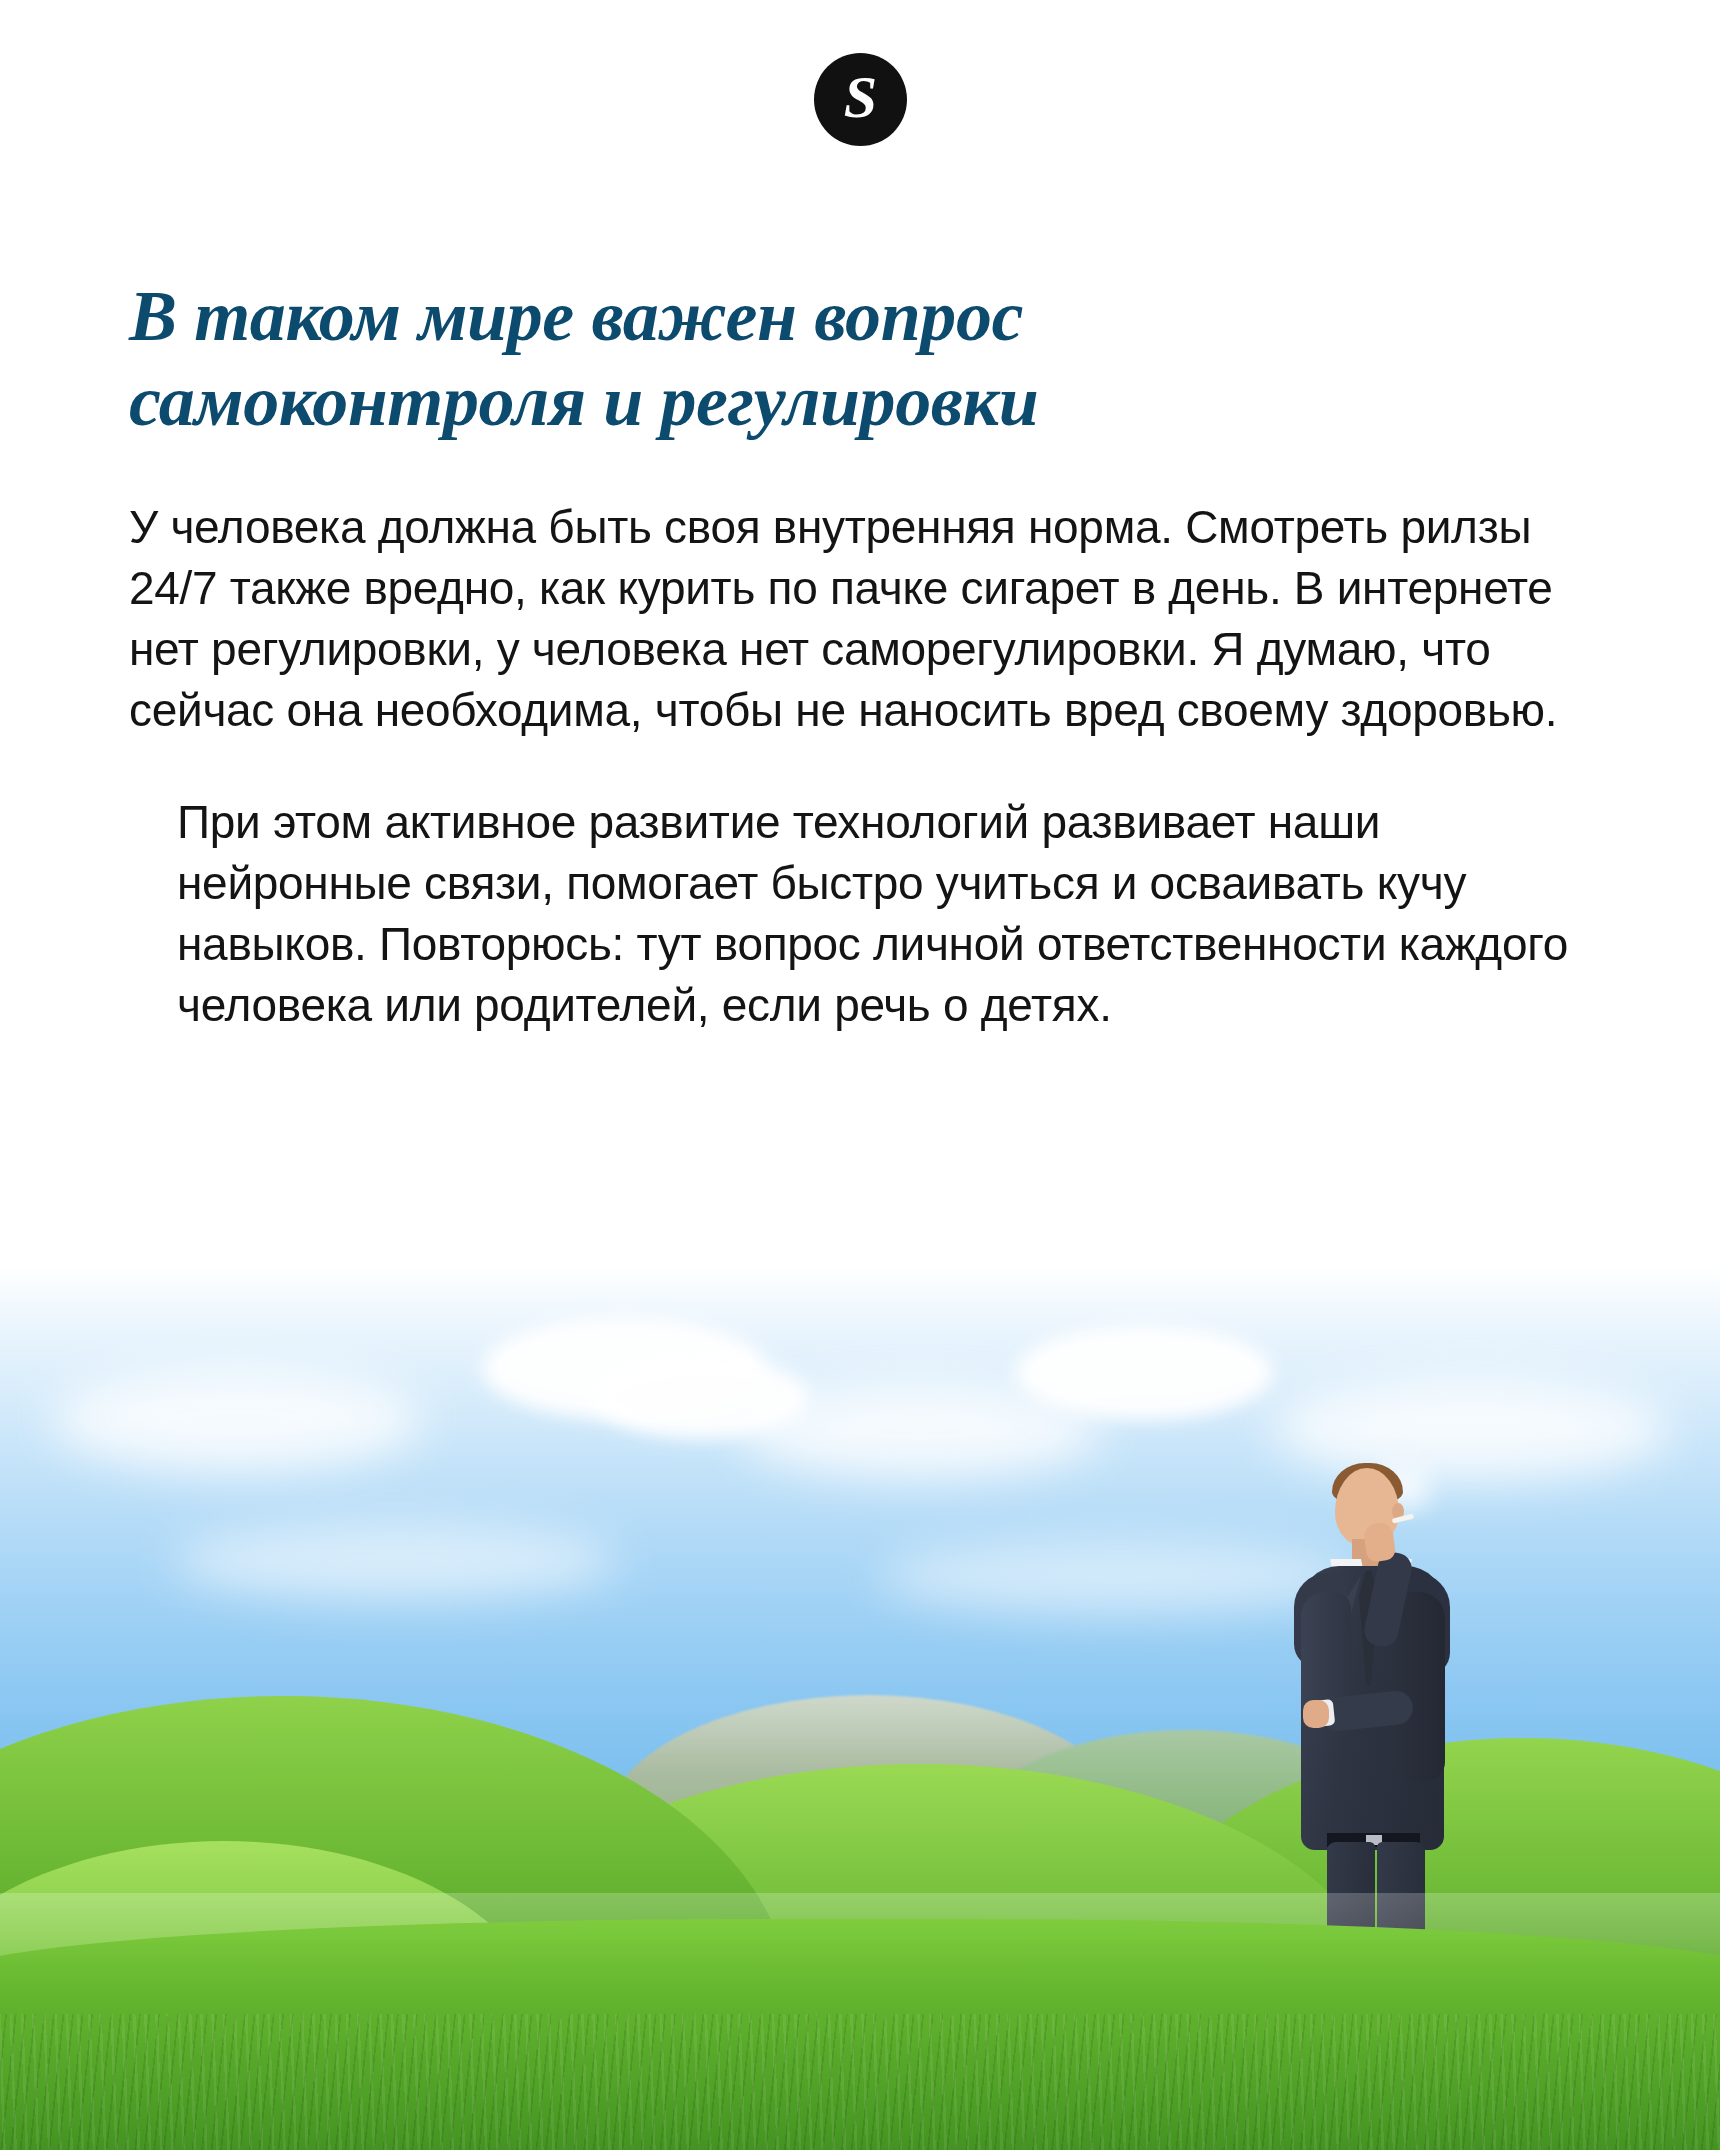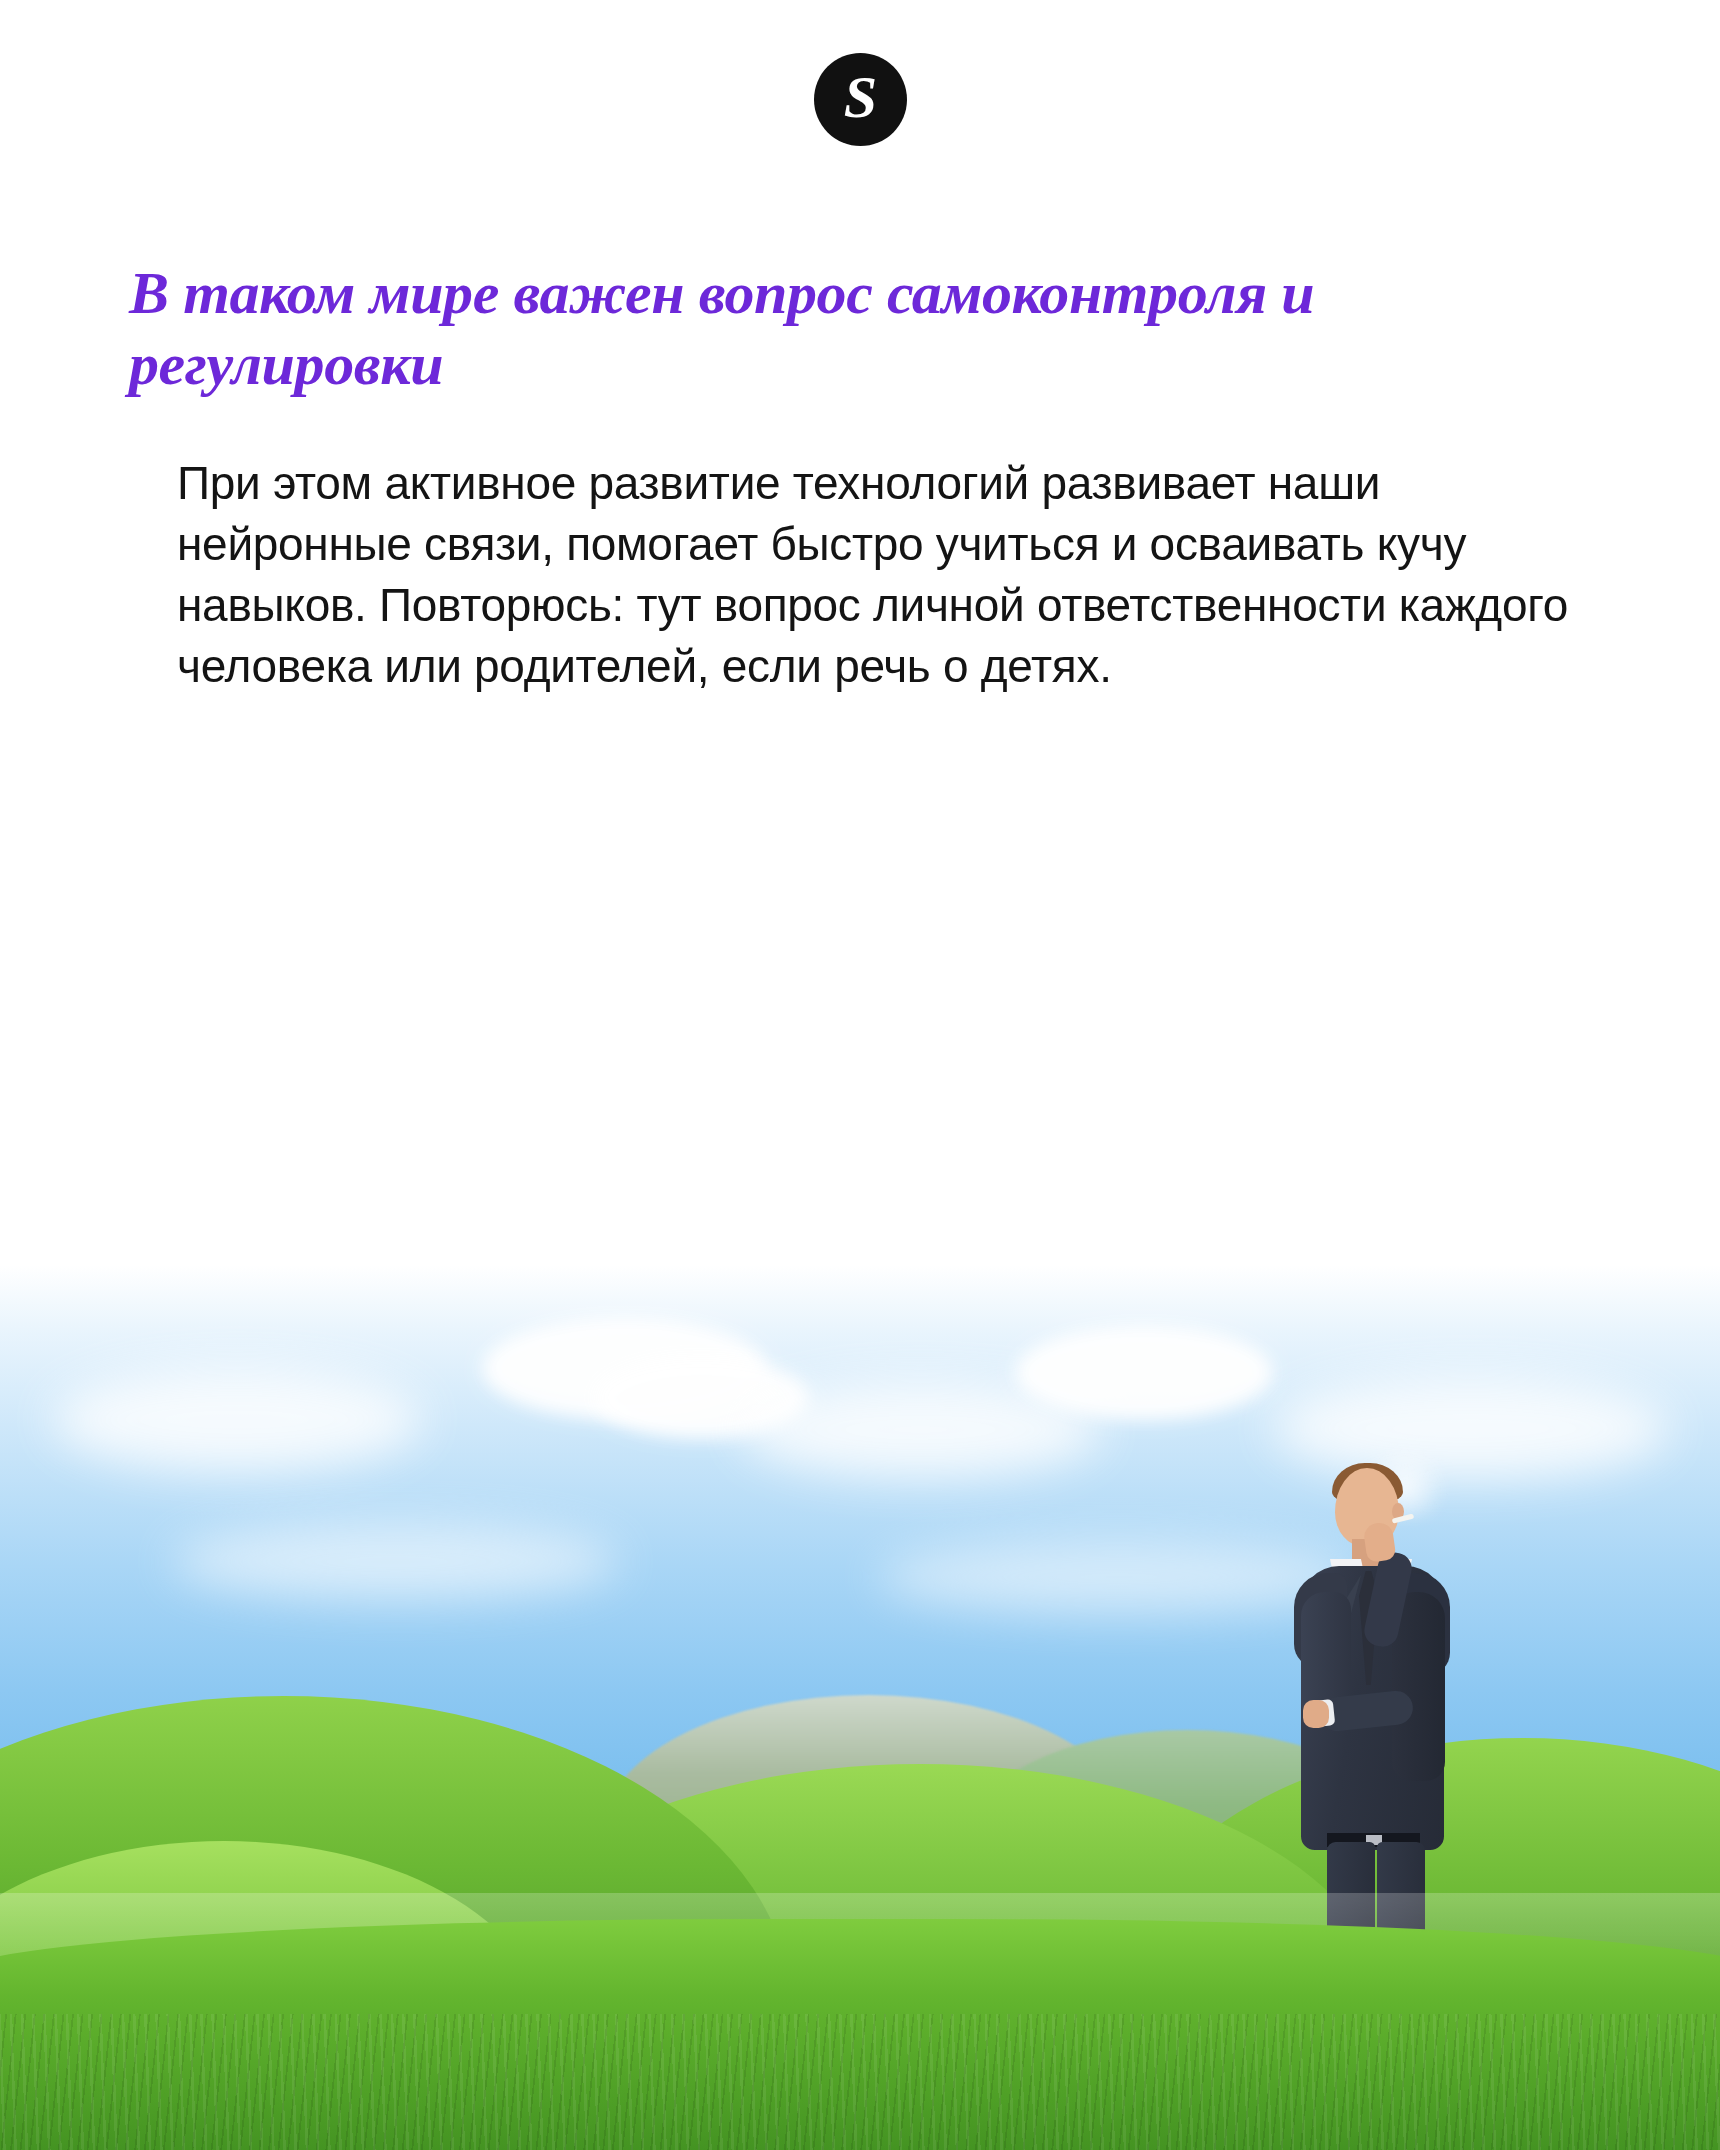--- a/index.html
+++ b/index.html
@@ -57,24 +57,24 @@
     position: absolute;
     top: 258px;
     left: 129px;
     width: 1488px;
   }
 
   .headline {
     font-family: "Liberation Serif", serif;
     font-style: italic;
     font-weight: 700;
-    font-size: 60px;
+    font-size: 72px;
     line-height: 1.18;
-    color: #6d28d9;
-    margin: 0 0 53px 0;
+    color: #0c4a6e;
+    margin: 16px 0 53px 0;
     letter-spacing: -0.4px;
     max-width: 1342px;
   }
 
   .para {
     font-family: "Liberation Sans", sans-serif;
     font-size: 46px;
     line-height: 1.33;
     color: #141414;
     margin: 0 0 50px 0;
@@ -324,20 +324,21 @@
 <div class="page">
 
   <div class="logo-wrap">
     <div class="logo-badge">
       <span class="glyph">S</span>
     </div>
   </div>
 
   <div class="content">
     <h1 class="headline">В таком мире важен вопрос самоконтроля и регулировки</h1>
+    <p class="para">У человека должна быть своя внутренняя норма. Смотреть рилзы 24/7 также вредно, как курить по пачке сигарет в день. В интернете нет регулировки, у человека нет саморегулировки. Я думаю, что сейчас она необходима, чтобы не наносить вред своему здоровью.</p>
     <p class="para">При этом активное развитие технологий развивает наши нейронные связи, помогает быстро учиться и осваивать кучу навыков. Повторюсь: тут вопрос личной ответственности каждого человека или родителей, если речь о детях.</p>
   </div>
 
   <div class="photo">
     <div class="sky"></div>
 
     <div class="cloud soft" style="left:52px;  top:103px; width:370px; height:103px;"></div>
     <div class="cloud" style="left:482px; top:52px;  width:284px; height:103px;"></div>
     <div class="cloud" style="left:594px; top:91px; width:215px; height:83px;"></div>
     <div class="cloud soft" style="left:740px; top:117px; width:361px; height:95px;"></div>

